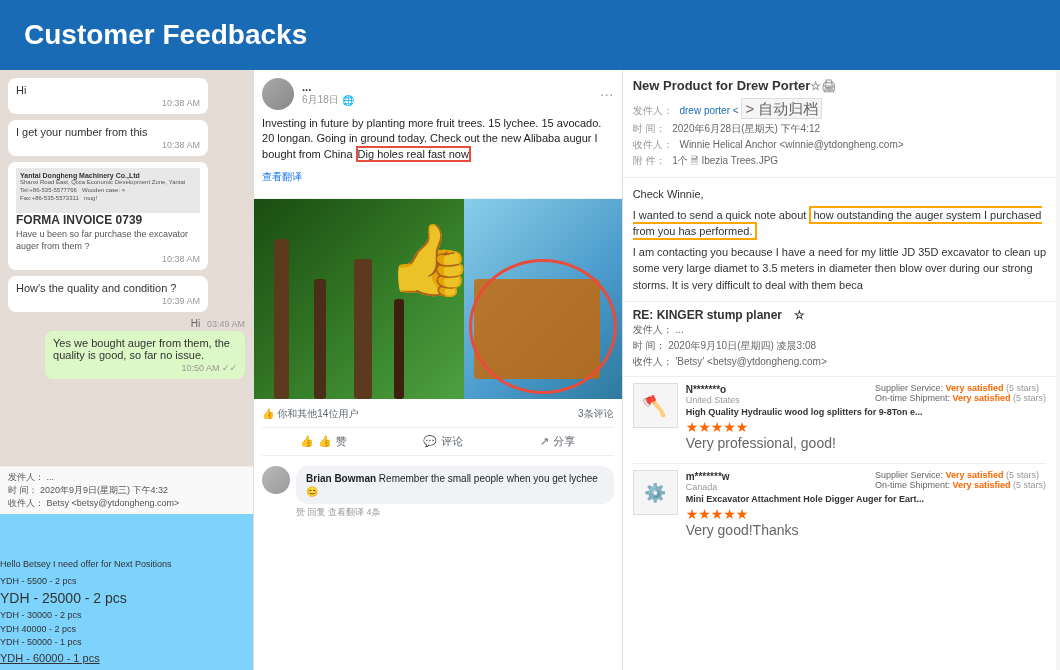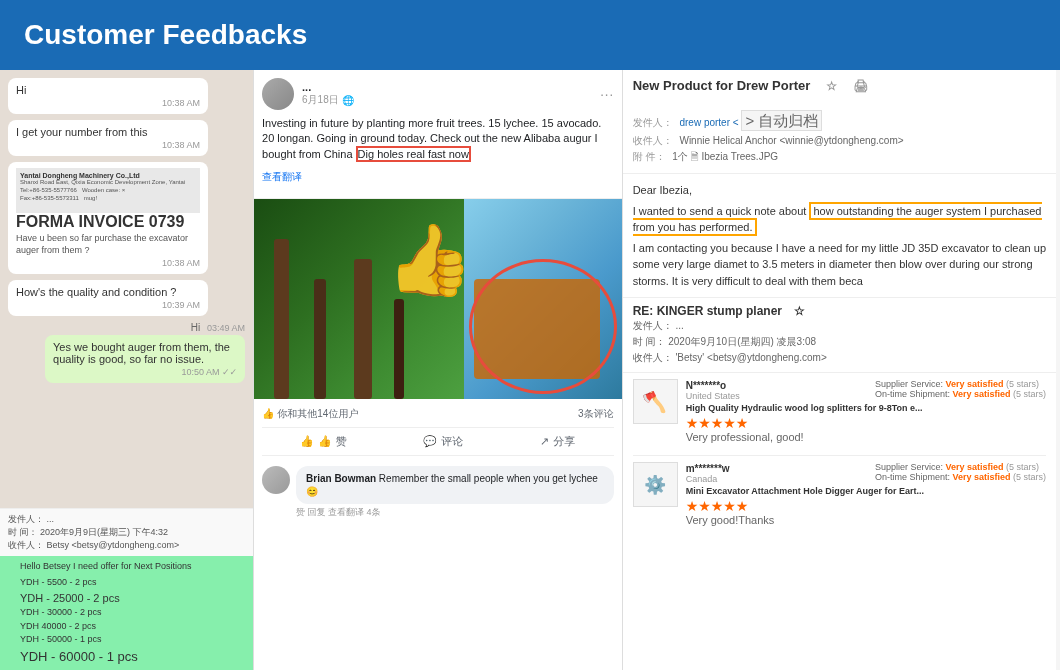--- a/index.html
+++ b/index.html
@@ -15,21 +15,21 @@
     .header h1 {
       color: white;
       font-size: 28px;
       font-weight: bold;
     }
 
     .content {
       display: flex;
       width: 1056px;
       height: 600px;
-      background: #86efac;
+      background: #7dd3fc;
       align-items: center;
     }
 
     
     .left-panel {
       width: 255px;
       height: 600px;
       border-right: 1px solid #ddd;
       display: flex;
       flex-direction: column;
@@ -68,43 +68,44 @@
     .chat-time {
       font-size: 9px;
       color: #999;
       text-align: right;
       margin-top: 2px;
     }
 
     .invoice-title {
       font-weight: bold;
       color: #333;
-      font-size: 16px;
+      font-size: 12px;
       margin-bottom: 2px;
     }
 
     .invoice-content {
       font-size: 9px;
       color: #555;
       line-height: 1.3;
     }
 
     .email-section {
       padding: 4px 8px;
       background: #f9f9f9;
       border-top: 1px solid #eee;
       font-size: 9px;
       color: #555;
     }
 
     .order-list {
-      padding: 4px 20px;
+      padding: 4px 0;
       font-size: 9px;
       color: #333;
       line-height: 1.5;
+      margin-top: 40px;
     }
 
     
     .middle-panel {
       width: 370px;
       height: 600px;
       border-right: 1px solid #ddd;
       overflow: hidden;
       background: white;
     }
@@ -238,24 +239,24 @@
 
     .email-header {
       padding: 8px 10px;
       border-bottom: 1px solid #eee;
     }
 
     .email-subject {
       font-weight: bold;
       font-size: 13px;
       color: #333;
-      margin-bottom: 16px;
+      margin-bottom: 4px;
       display: flex;
       align-items: center;
-      gap: 16px;
+      gap: 0;
     }
 
     .email-star { color: #999; font-size: 12px; }
     .email-print { color: #999; font-size: 12px; }
 
     .email-meta {
       font-size: 10px;
       color: #666;
       line-height: 1.6;
     }
@@ -352,21 +353,21 @@
     }
 
     .review-product-name {
       font-size: 9px;
       color: #333;
       font-weight: bold;
       margin: 2px 0;
     }
 
     .review-comment {
-      font-size: 11px;
+      font-size: 14px;
       color: #666;
     }
 
     .divider {
       height: 1px;
       background: #eee;
       margin: 6px 0;
     }
 
     
@@ -486,25 +487,25 @@
         <span class="label">收件人：</span>
         <span>Betsy &lt;betsy@ytdongheng.com&gt;</span>
       </div>
     </div>
 
     <div class="order-list">
       <div style="margin-bottom:3px;">Hello Betsey I need offer for Next Positions</div>
 
       <div id="order-items-container">
           <div style="font-size: 9px; color: rgb(51, 51, 51);">YDH - 5500 - 2 pcs</div>
-          <div style="font-size: 11px; color: rgb(51, 51, 51);">YDH - 25000 - 2 pcs</div>
+          <div style="font-size: 14px; color: rgb(51, 51, 51);">YDH - 25000 - 2 pcs</div>
           <div style="font-size: 9px; color: rgb(51, 51, 51);">YDH - 30000 - 2 pcs</div>
           <div style="font-size: 9px; color: rgb(51, 51, 51);">YDH 40000 - 2 pcs</div>
           <div style="font-size: 9px; color: rgb(51, 51, 51);">YDH - 50000 - 1 pcs</div>
-          <div style="font-size: 13px; color: rgb(51, 51, 51);">YDH - 60000 - 1 pcs</div>
+          <div style="font-size: 11px; color: rgb(51, 51, 51); text-decoration: underline;">YDH - 60000 - 1 pcs</div>
         </div>
     </div>
   </div>
 
   <div class="middle-panel">
     <div class="fb-post">
 
       <div class="fb-header">
         <div style="display:flex; align-items:center;">
           <div class="fb-avatar" style="background: linear-gradient(135deg,#aaa,#888);"></div>
@@ -591,32 +592,36 @@
         <span class="email-star">☆</span>
         <span class="email-print">🖨</span>
       </div>
       <div class="email-meta">
         <div>
           <span class="label">发件人：</span>
           <span class="sender-link">drew porter &lt;</span>
           <span style="background:#f5f5f5; font-size:15px; padding:1px 3px; border:1px solid #ddd;">&gt; 自动归档</span>
         </div>
         <div>
+          <span class="label">时 间：</span>
+          <span>2020年6月28日(星期天) 下午4:12</span>
+        </div>
+        <div>
           <span class="label">收件人：</span>
           <span>Winnie Helical Anchor &lt;winnie@ytdongheng.com&gt;</span>
         </div>
         <div>
           <span class="label">附 件：</span>
           <span>1个 🗎 Ibezia Trees.JPG</span>
         </div>
       </div>
     </div>
 
     <div class="email-body">
-      <div style="margin-bottom:4px;">Dear Ibezia,</div>
+      <div style="margin-bottom:4px;">Check Winnie,</div>
       <div style="margin-bottom:4px;">
         <span>I wanted to send a quick note about</span>
         <span class="email-highlight">how outstanding the auger system I purchased from you has performed.</span>
       </div>
       <div>I am contacting you because I have a need for my little JD 35D excavator to clean up some very large diamet to 3.5 meters in diameter then blow over during our strong storms. It is very difficult to deal with them beca</div>
     </div>
 
     <div class="email-section-header">
       <div class="email-section-title">
         <span>RE: KINGER stump planer</span>

